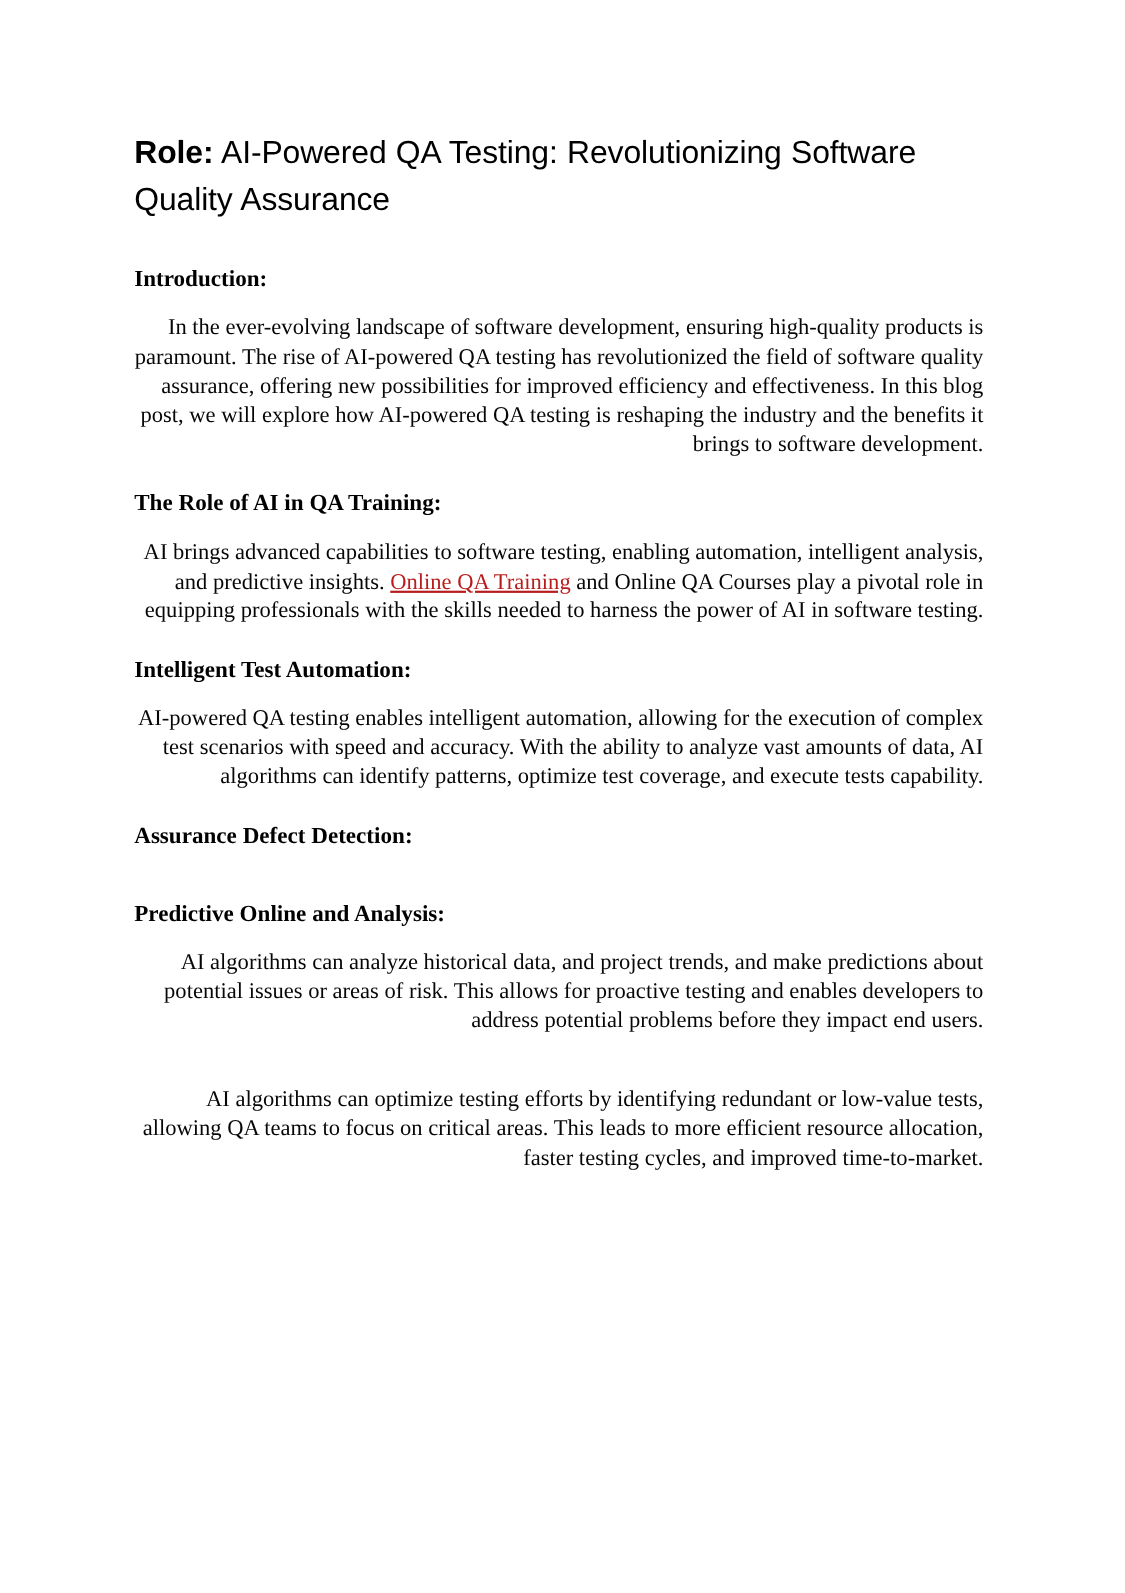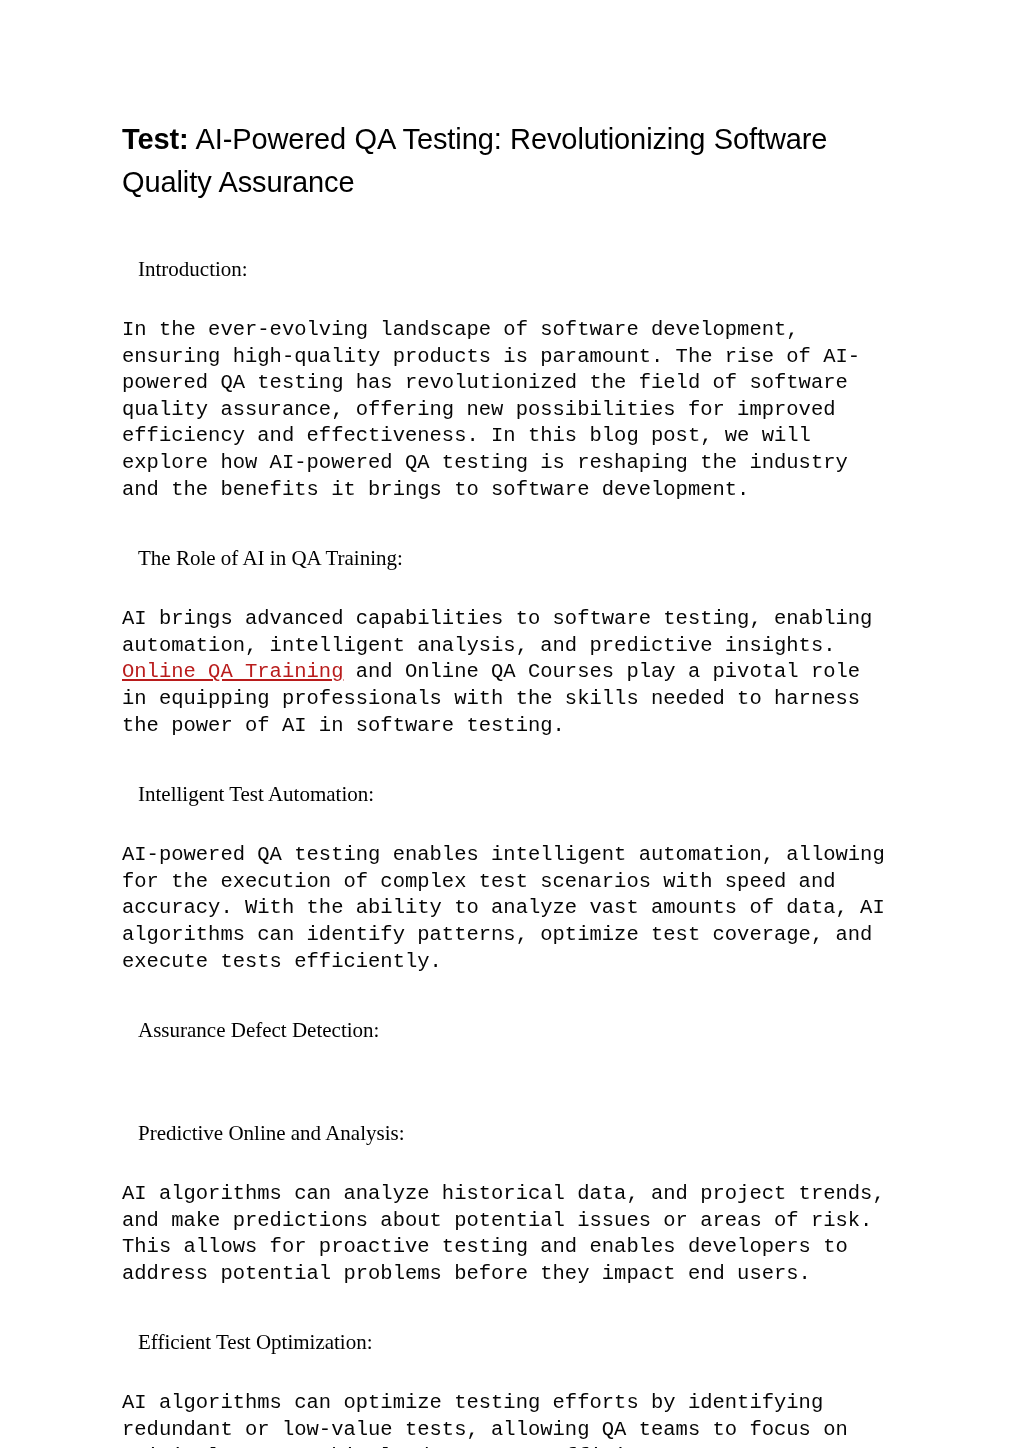--- a/index.html
+++ b/index.html
@@ -40,34 +40,34 @@
 
   .doc-title .title-label {
     font-weight: 700;
   }
 
   
   .section-heading {
     font-family: "Liberation Serif", "DejaVu Serif", serif;
     font-size: 21px;
     line-height: 26px;
-    font-weight: 400;
+    font-weight: 700;
     color: #000000;
-    margin: 16px;
+    margin: 0;
   }
 
   
   .body-text {
-    font-family: Liberation Mono, monospace;
+    font-family: Liberation Serif, serif;
     font-size: 20.5px;
     line-height: 26.6px;
     font-weight: 400;
     color: #060606;
     margin: 0;
-    text-align: left;
+    text-align: right;
   }
 
   
   .gap-title-to-first-heading { height: 36px; }
   .gap-heading-to-para        { height: 19px; }
   .gap-para-to-heading        { height: 26px; }
 
   
   .doc-link {
     color: #b91c1c;
@@ -75,51 +75,50 @@
     text-underline-offset: 2px;
     cursor: pointer;
   }
 </style>
 </head>
 <body>
 
 <div class="page">
   <div class="content">
 
-    <h1 class="doc-title"><span class="title-label">Test:</span> <span>AI-Powered QA Testing: Revolutionizing Software Quality Assurance</span></h1>
+    <h1 class="doc-title"><span class="title-label">Role:</span> <span>AI-Powered QA Testing: Revolutionizing Software Quality Assurance</span></h1>
 
     <div class="gap-title-to-first-heading"></div>
 
     <h2 class="section-heading">Introduction:</h2>
     <div class="gap-heading-to-para"></div>
     <p class="body-text">In the ever-evolving landscape of software development, ensuring high-quality products is paramount. The rise of AI-powered QA testing has revolutionized the field of software quality assurance, offering new possibilities for improved efficiency and effectiveness. In this blog post, we will explore how AI-powered QA testing is reshaping the industry and the benefits it brings to software development.</p>
 
     <div class="gap-para-to-heading"></div>
 
     <h2 class="section-heading">The Role of AI in QA Training:</h2>
     <div class="gap-heading-to-para"></div>
     <p class="body-text"><span>AI brings advanced capabilities to software testing, enabling automation, intelligent analysis, and predictive insights. </span><a class="doc-link">Online QA Training</a><span> and Online QA Courses play a pivotal role in equipping professionals with the skills needed to harness the power of AI in software testing.</span></p>
 
     <div class="gap-para-to-heading"></div>
 
     <h2 class="section-heading">Intelligent Test Automation:</h2>
     <div class="gap-heading-to-para"></div>
-    <p class="body-text">AI-powered QA testing enables intelligent automation, allowing for the execution of complex test scenarios with speed and accuracy. With the ability to analyze vast amounts of data, AI algorithms can identify patterns, optimize test coverage, and execute tests efficiently.</p>
+    <p class="body-text">AI-powered QA testing enables intelligent automation, allowing for the execution of complex test scenarios with speed and accuracy. With the ability to analyze vast amounts of data, AI algorithms can identify patterns, optimize test coverage, and execute tests capability.</p>
 
     <div class="gap-para-to-heading"></div>
 
     <h2 class="section-heading">Assurance Defect Detection:</h2>
     <div class="gap-heading-to-para"></div>
 
     <div class="gap-para-to-heading"></div>
 
     <h2 class="section-heading">Predictive Online and Analysis:</h2>
     <div class="gap-heading-to-para"></div>
     <p class="body-text">AI algorithms can analyze historical data, and project trends, and make predictions about potential issues or areas of risk. This allows for proactive testing and enables developers to address potential problems before they impact end users.</p>
 
     <div class="gap-para-to-heading"></div>
 
-    <h2 class="section-heading">Efficient Test Optimization:</h2>
     <div class="gap-heading-to-para"></div>
     <p class="body-text">AI algorithms can optimize testing efforts by identifying redundant or low-value tests, allowing QA teams to focus on critical areas. This leads to more efficient resource allocation, faster testing cycles, and improved time-to-market.</p>
 
   </div>
 </div>
 
 </body></html>

